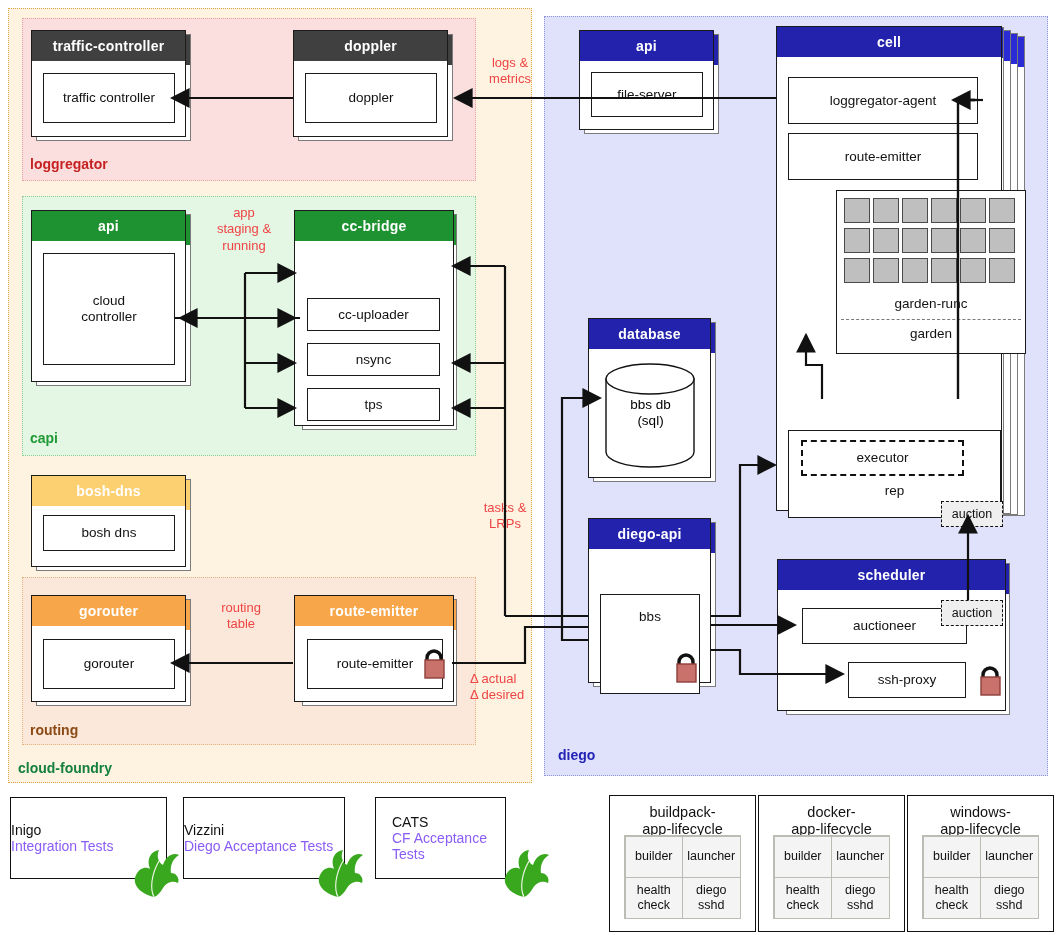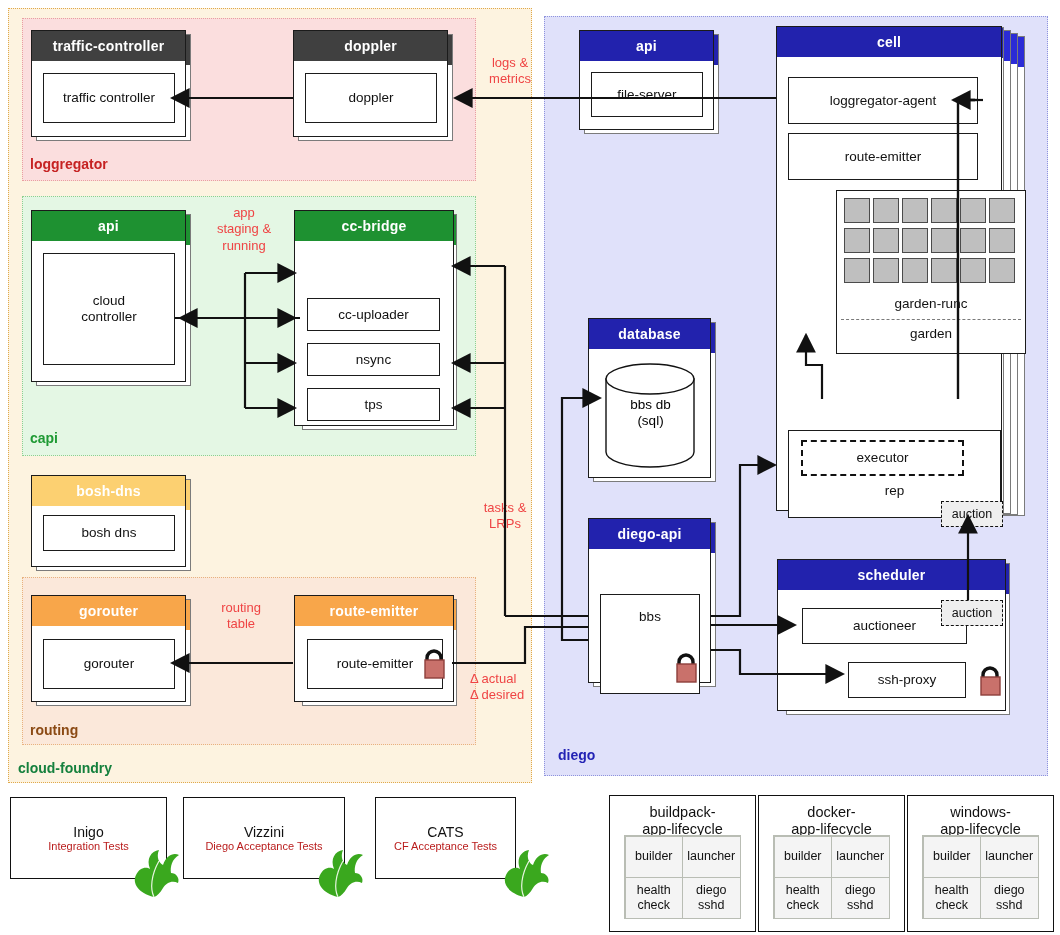--- a/index.html
+++ b/index.html
@@ -42,23 +42,23 @@
         font-size:13.5px;color:#111;line-height:1.15;}
   .proc.dashed{border:2px dashed #111;}
   .auction-chip{position:absolute;box-sizing:border-box;background:#efefef;border:1.5px dashed #111;
         display:flex;align-items:center;justify-content:center;font-size:12.5px;color:#111;}
 
   
   .note{position:absolute;font-size:13px;color:#ef4444;text-align:center;line-height:1.25;}
 
   
   .testbox{position:absolute;box-sizing:border-box;background:#fff;border:1.5px solid #111;
-           display:flex;flex-direction:column;align-items:center;justify-content:center;}
+           display:flex;flex-direction:column;align-items:flex-start;justify-content:center;}
   .testbox .t1{font-size:14px;color:#111;}
-  .testbox .t2{font-size:11px;color:#b91c1c;}
+  .testbox .t2{font-size:14px;color:#8b5cf6;}
 
   .lifebox{position:absolute;box-sizing:border-box;background:#fff;border:1.5px solid #111;}
   .lifebox .lt{text-align:center;font-size:14.5px;color:#111;line-height:1.2;padding-top:8px;}
   .lifegrid{position:absolute;left:14px;right:14px;bottom:12px;height:82px;
             display:grid;grid-template-columns:1fr 1fr;grid-template-rows:1fr 1fr;
             border:1px solid #b9bdb4;background:#f4f4f4;}
   .lifegrid div{display:flex;align-items:center;justify-content:center;text-align:center;
                 font-size:12.5px;color:#111;line-height:1.15;border:1px solid #b9bdb4;margin:-0.5px;}
 
   svg.wires{position:absolute;left:0;top:0;width:1060px;height:935px;pointer-events:none;}
@@ -302,21 +302,21 @@
     <div class="t1">Vizzini</div>
     <div class="t2">Diego Acceptance Tests</div>
   </div>
   <div style="position:absolute;left:310px;top:847px;width:56px;height:52px;">
     <svg viewBox="0 0 56 52" width="56" height="52">
       <path d="M28,50 C12,46 6,36 10,28 C13,21 20,19 24,22 C20,12 25,4 33,3 C30,10 33,16 37,18 C40,8 48,5 53,8 C46,12 44,20 45,26 C50,26 54,31 52,36 C46,33 40,36 37,41 C34,46 31,49 28,50 Z" fill="#3aa81e"></path>
       <path d="M28,50 C24,42 25,28 33,14" fill="none" stroke="#e9f6e2" stroke-width="1.2"></path>
     </svg>
   </div>
 
-  <div class="testbox" style="left:375px;top:797px;width:141px;height:82px;">
+  <div class="testbox" style="left:375px;top:797px;width:131px;height:82px;padding-left:16px;">
     <div class="t1">CATS</div>
     <div class="t2">CF Acceptance Tests</div>
   </div>
   <div style="position:absolute;left:496px;top:847px;width:56px;height:52px;">
     <svg viewBox="0 0 56 52" width="56" height="52">
       <path d="M28,50 C12,46 6,36 10,28 C13,21 20,19 24,22 C20,12 25,4 33,3 C30,10 33,16 37,18 C40,8 48,5 53,8 C46,12 44,20 45,26 C50,26 54,31 52,36 C46,33 40,36 37,41 C34,46 31,49 28,50 Z" fill="#3aa81e"></path>
       <path d="M28,50 C24,42 25,28 33,14" fill="none" stroke="#e9f6e2" stroke-width="1.2"></path>
     </svg>
   </div>
 

